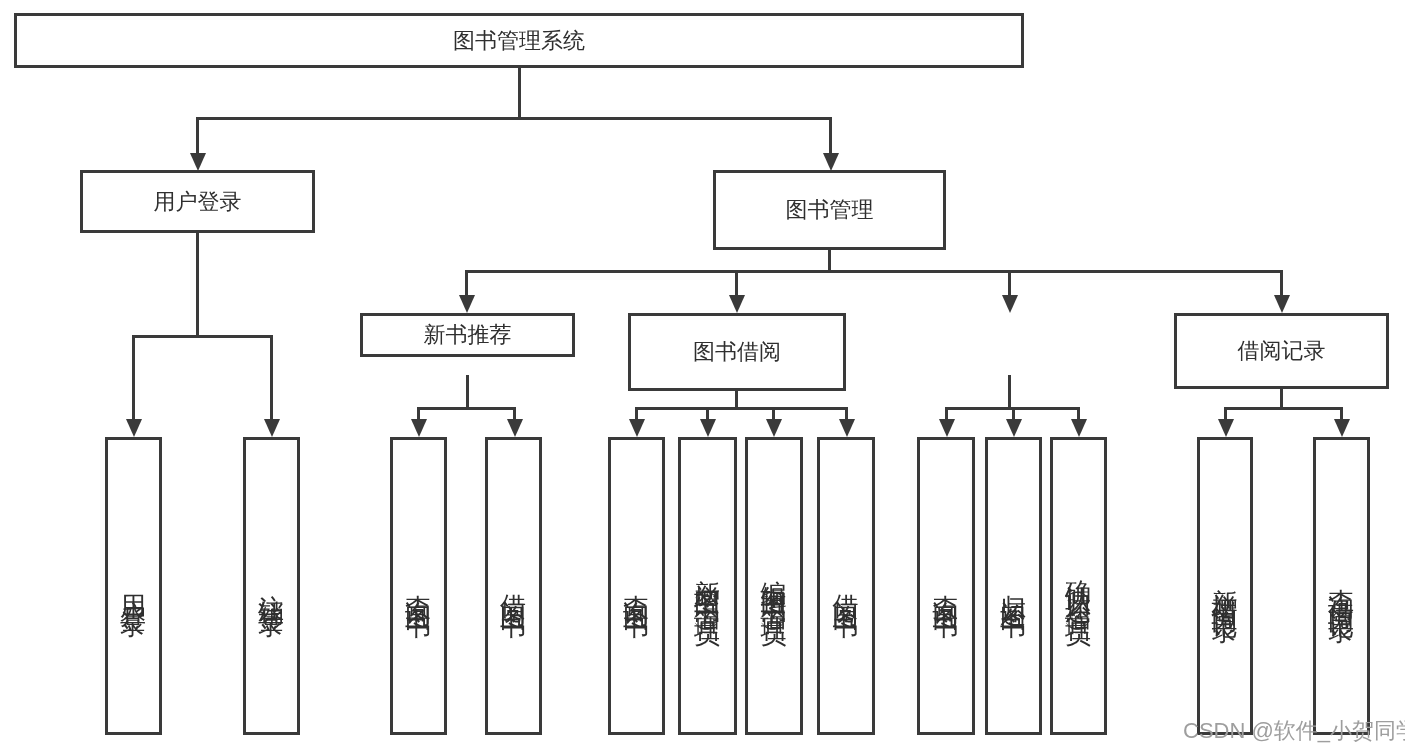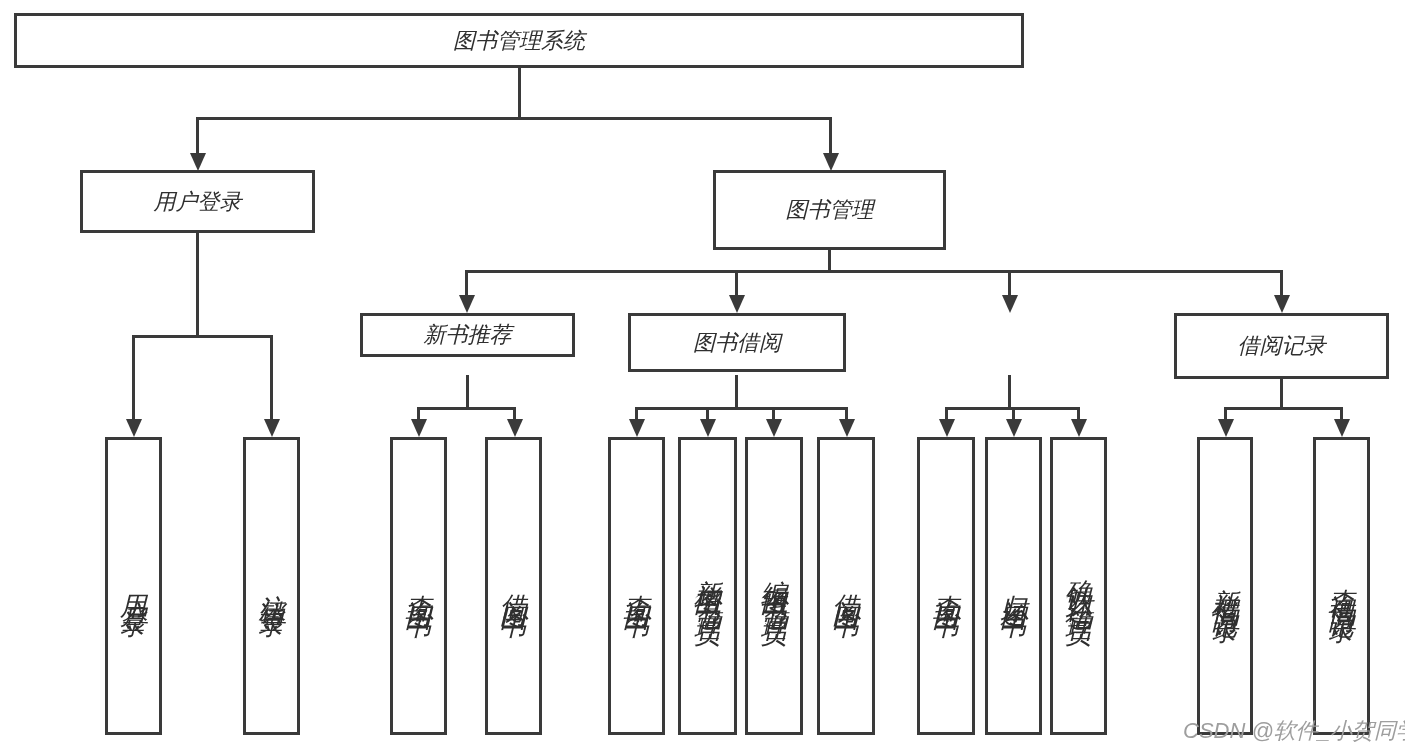--- a/index.html
+++ b/index.html
@@ -3,21 +3,21 @@
 <meta charset="utf-8">
 <style>
   :root{
     --line:#3a3a3a;
     --text:#2f2f2f;
     --wm:#9e9e9e;
   }
   html,body{margin:0;padding:0;background:#fff;}
   #canvas{
     position:relative;width:1405px;height:747px;background:#ffffff;
-    font-family:"Liberation Sans", sans-serif;color:var(--text);overflow:hidden;font-style:italic;
+    font-family:"Liberation Sans", sans-serif;color:var(--text);overflow:hidden;
   }
   .box{
     position:absolute;box-sizing:border-box;border:3px solid var(--line);
     background:#fff;display:flex;align-items:center;justify-content:center;
     font-size:22px;color:var(--text);z-index:2;
   }
   .vbox{font-size:26px;}
   .vbox .vtxt{
     writing-mode:vertical-rl;text-orientation:mixed;
     letter-spacing:6px;line-height:1;white-space:nowrap;
@@ -71,24 +71,24 @@
   <div class="vl" style="left:1008px;top:270px;height:27px"></div>
   <div class="vl" style="left:1280px;top:270px;height:27px"></div>
   <div class="ar" style="left:459px;top:295px"></div>
   <div class="ar" style="left:729px;top:295px"></div>
   <div class="ar" style="left:1002px;top:295px"></div>
   <div class="ar" style="left:1274px;top:295px"></div>
 
   <div class="box" style="left:360px;top:313px;width:215px;height:44px">
     <span>新书推荐</span>
   </div>
-  <div class="box" style="left:628px;top:313px;width:218px;height:59px">
+  <div class="box" style="left:628px;top:313px;width:218px;height:78px">
     <span>图书借阅</span>
   </div>
-  <div class="box" style="left:1174px;top:313px;width:215px;height:66px">
+  <div class="box" style="left:1174px;top:313px;width:215px;height:76px">
     <span>借阅记录</span>
   </div>
 
   <div class="vl" style="left:466px;top:375px;height:35px"></div>
   <div class="hl" style="left:417px;top:407px;width:99px"></div>
   <div class="vl" style="left:417px;top:407px;height:14px"></div>
   <div class="vl" style="left:513px;top:407px;height:14px"></div>
   <div class="ar" style="left:411px;top:419px"></div>
   <div class="ar" style="left:507px;top:419px"></div>
 

